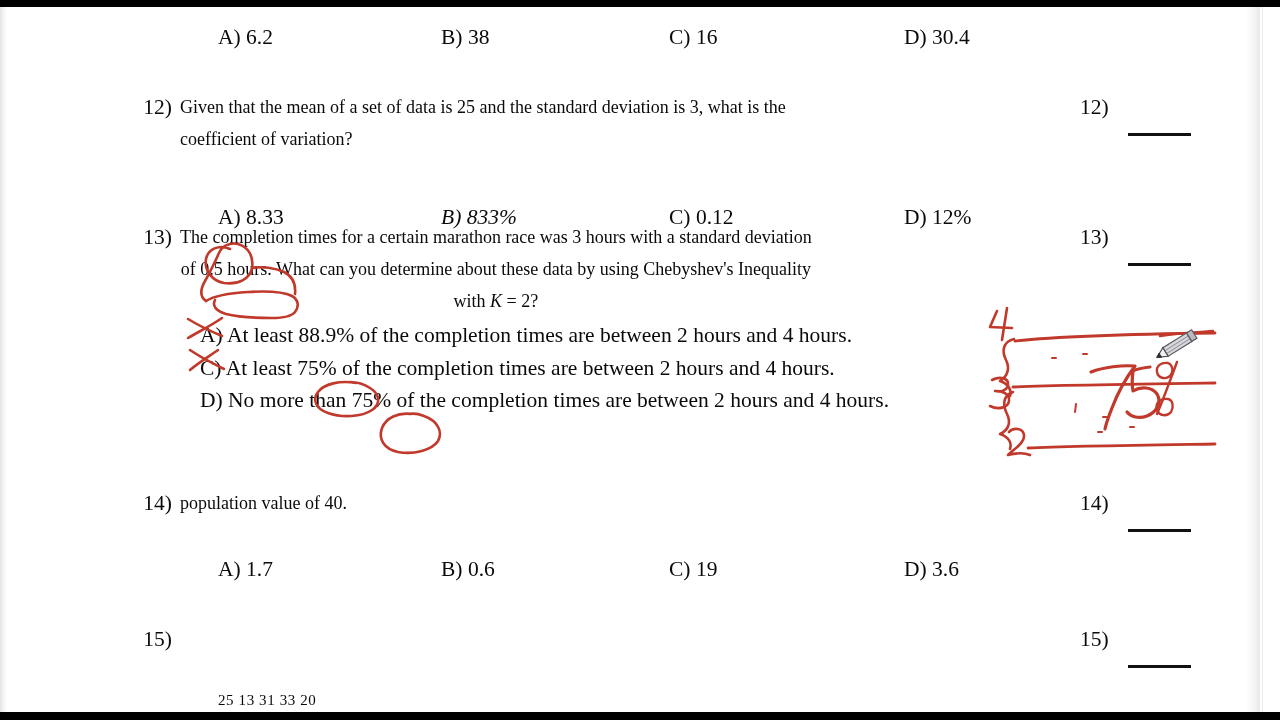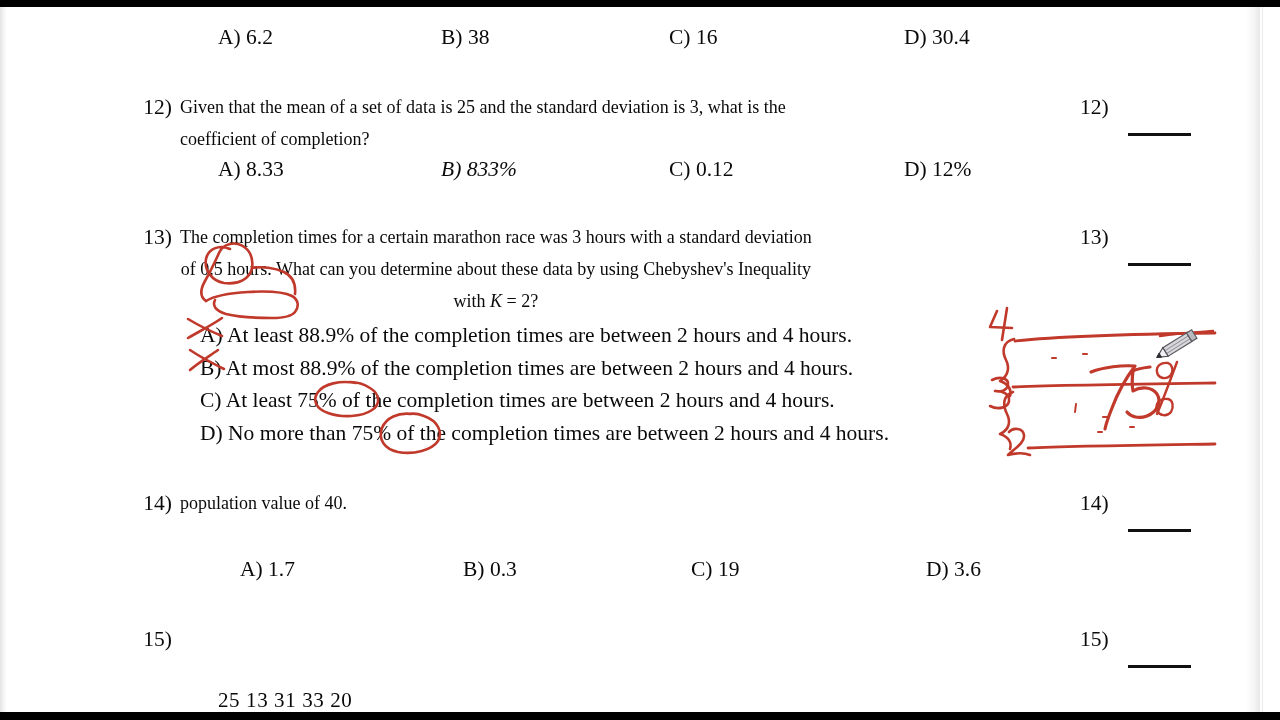--- a/index.html
+++ b/index.html
@@ -107,21 +107,21 @@
     white-space: nowrap;
   }
   .ansblank {
     position: absolute;
     height: 0;
     border-bottom: 3px solid #111111;
   }
 
   .dataset {
     position: absolute;
-    font-size: 21px;
+    font-size: 15px;
     line-height: 32px;
     white-space: nowrap;
     letter-spacing: 0.6px;
   }
 
   em.mathit { font-style: italic; }
 
   
   .ink {
     position: absolute;
@@ -147,54 +147,53 @@
 
   <div class="doc">
 
     <div class="choices" style="left:218px; top:14px;">
       <span class="ch" style="width:223px;">A) 6.2</span><span class="ch" style="width:228px;">B) 38</span><span class="ch" style="width:235px;">C) 16</span><span class="ch">D) 30.4</span>
     </div>
 
     <div class="qnum" style="left:108px; top:84px; width:64px;">12)</div>
     <div class="qtext" style="left:180px; top:84px;">
       <span class="ln">Given that the mean of a set of data is 25 and the standard deviation is 3, what is the</span>
-      <span class="ln">coefficient of completion?</span>
+      <span class="ln">coefficient of variation?</span>
     </div>
     <div class="ansnum" style="left:1080px; top:84px;">12)</div>
     <div class="ansblank" style="left:1128px; top:126px; width:63px;"></div>
 
     <div class="choices" style="left:218px; top:146px;">
-      <span class="ch" style="width:223px;">A) 8.33</span><span class="ch" style="width:228px;font-style:italic;">B) 833%</span><span class="ch" style="width:235px;">C) 0.12</span><span class="ch">D) 12%</span>
+      <span class="ch" style="width:223px;margin-top:48px;">A) 8.33</span><span class="ch" style="width:228px;font-style:italic;">B) 833%</span><span class="ch" style="width:235px;">C) 0.12</span><span class="ch">D) 12%</span>
     </div>
 
     <div class="qnum" style="left:108px; top:214px; width:64px;">13)</div>
     <div class="qtext" style="left:180px; top:214px;text-align:center;">
       <span class="ln">The completion times for a certain marathon race was 3 hours with a standard deviation</span>
       <span class="ln">of 0.5 hours. What can you determine about these data by using Chebyshev's Inequality</span>
       <span class="ln"><span>with </span><em class="mathit">K</em><span> = 2?</span></span>
     </div>
     <div class="ansnum" style="left:1080px; top:214px;">13)</div>
     <div class="ansblank" style="left:1128px; top:256px; width:63px;"></div>
 
     <div class="choices choices-stack" style="left:200px; top:312px;">
       <span class="chline">A) At least 88.9% of the completion times are between 2 hours and 4 hours.</span>
-      <span class="chline">B) At most 88.9% of the completion times are between 2 hours and 4 hours.</span>
       <span class="chline">C) At least 75% of the completion times are between 2 hours and 4 hours.</span>
       <span class="chline">D) No more than 75% of the completion times are between 2 hours and 4 hours.</span>
     </div>
 
     <div class="qnum" style="left:108px; top:480px; width:64px;">14)</div>
     <div class="qtext" style="left:180px; top:480px;">
       <span class="ln">population value of 40.</span>
     </div>
     <div class="ansnum" style="left:1080px; top:480px;">14)</div>
     <div class="ansblank" style="left:1128px; top:522px; width:63px;"></div>
 
     <div class="choices" style="left:218px; top:546px;">
-      <span class="ch" style="width:223px;margin-left:22px;">A) 1.7</span><span class="ch" style="width:228px;">B) 0.3</span><span class="ch" style="width:235px;">C) 19</span><span class="ch">D) 3.6</span>
+      <span class="ch" style="width:223px;">A) 1.7</span><span class="ch" style="width:228px;">B) 0.6</span><span class="ch" style="width:235px;">C) 19</span><span class="ch">D) 3.6</span>
     </div>
 
     <div class="qnum" style="left:108px; top:616px; width:64px;">15)</div>
     <div class="ansnum" style="left:1080px; top:616px;">15)</div>
     <div class="ansblank" style="left:1128px; top:658px; width:63px;"></div>
 
     <div class="dataset" style="left:218px; top:677px;">25  13  31  33  20</div>
 
   </div>
 </div>

